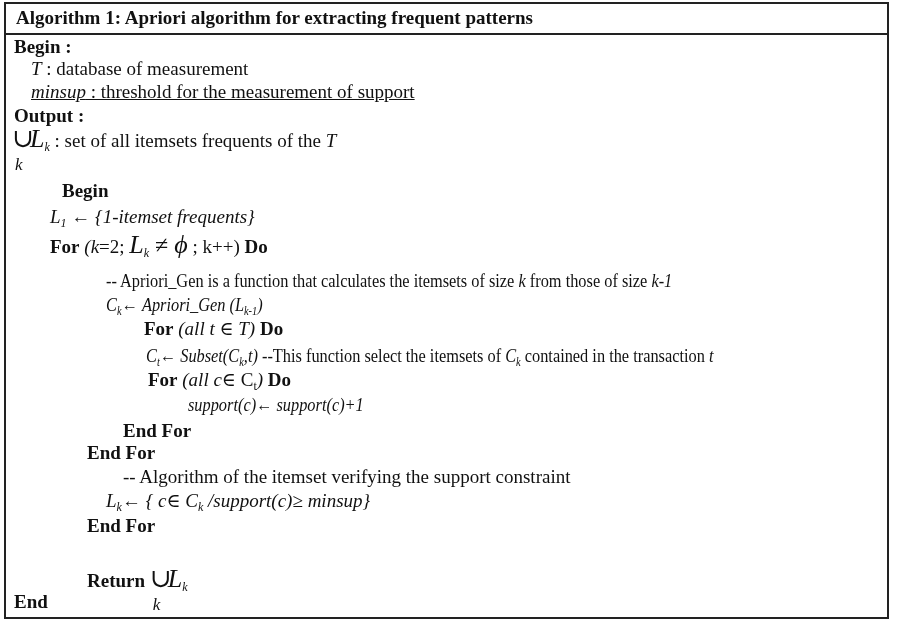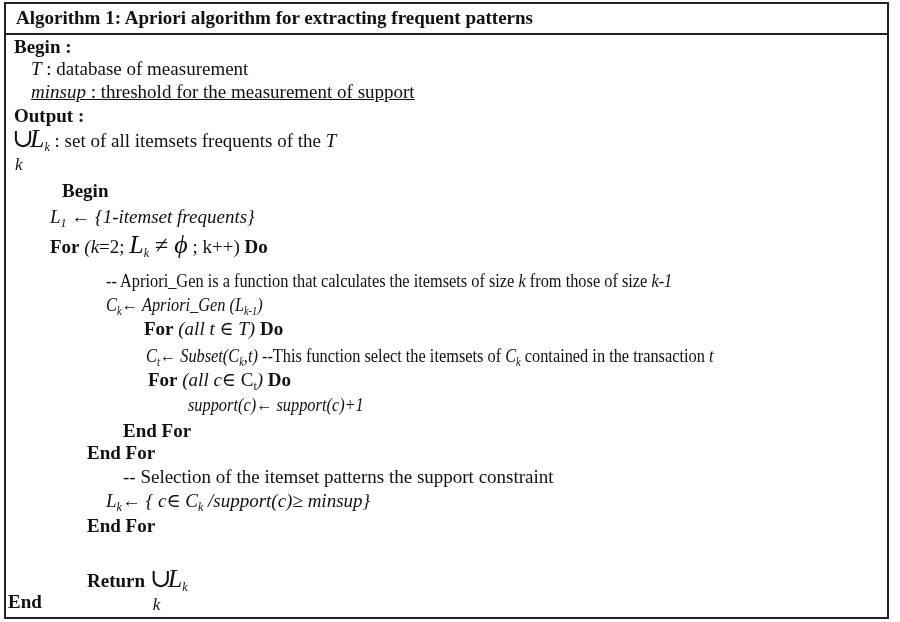--- a/index.html
+++ b/index.html
@@ -71,26 +71,26 @@
   <span class="b">For</span><span class="i"> (all c∈ </span><span>C</span><sub>t</sub><span class="i">) </span><span class="b">Do</span>
 </div>
 
 <div class="line i" style="left:188px; top:394px;">
   <span class="narrow">support(c)← support(c)+1</span>
 </div>
 
 <div class="line b" style="left:123px; top:420px;">End For</div>
 <div class="line b" style="left:87px; top:442px;">End For</div>
 
-<div class="line" style="left:123px; top:466px;">-- Selection of the itemset patterns the support constraint</div>
+<div class="line" style="left:123px; top:466px;">-- Algorithm of the itemset verifying the support constraint</div>
 
 <div class="line i" style="left:106px; top:490px;">
   <span>L</span><sub>k</sub><span style="font-style:normal">← </span><span>{ c∈ C</span><sub>k</sub><span> /support(c)≥ minsup}</span>
 </div>
 
 <div class="line b" style="left:87px; top:515px;">End For</div>
 
 <div class="line" style="left:87px; top:543px;margin-top:25px;">
   <span class="b">Return</span>
   <span class="bigcup"><span>∪</span><span class="under">k</span></span><span class="big">L</span><sub class="i">k</sub>
 </div>
 
-<div class="line b" style="left:8px; top:591px;">End</div>
+<div class="line b" style="left:14px; top:591px;">End</div>
 
 </body></html>

